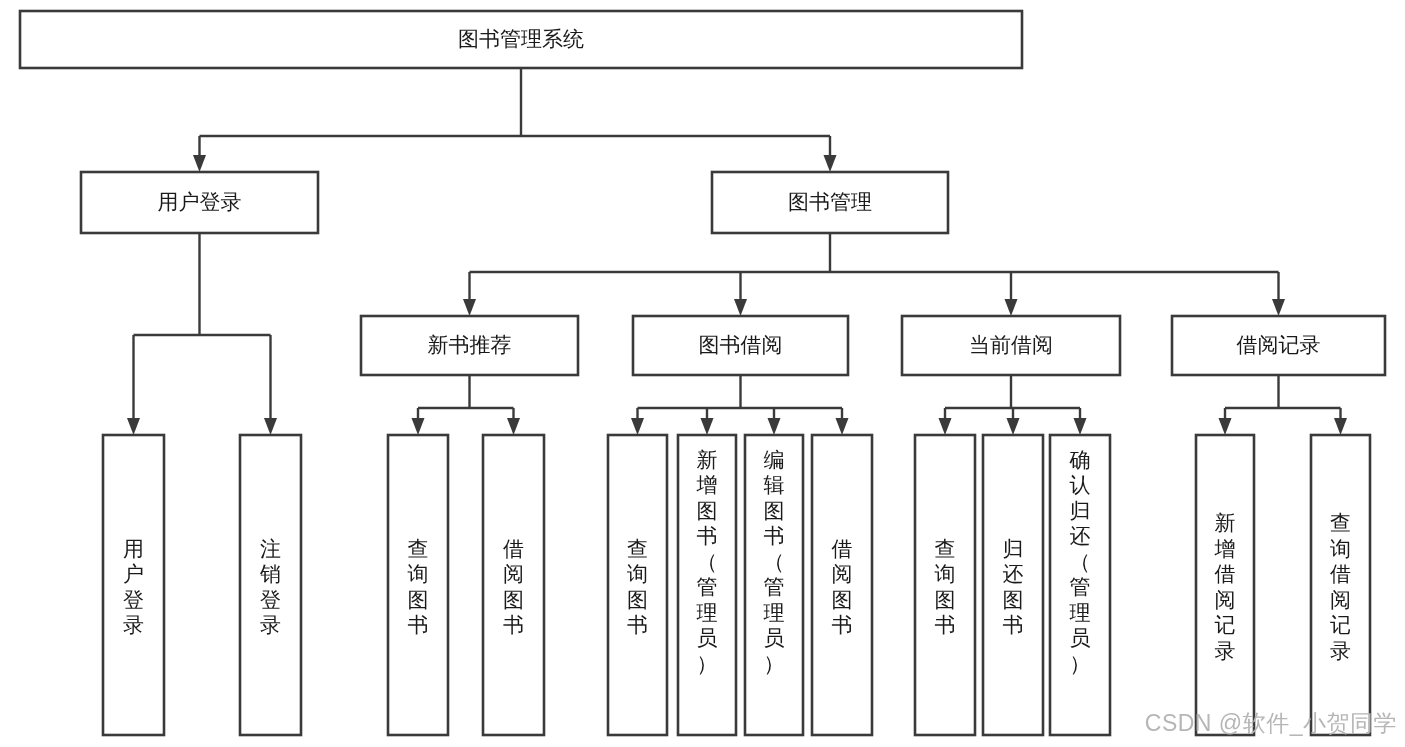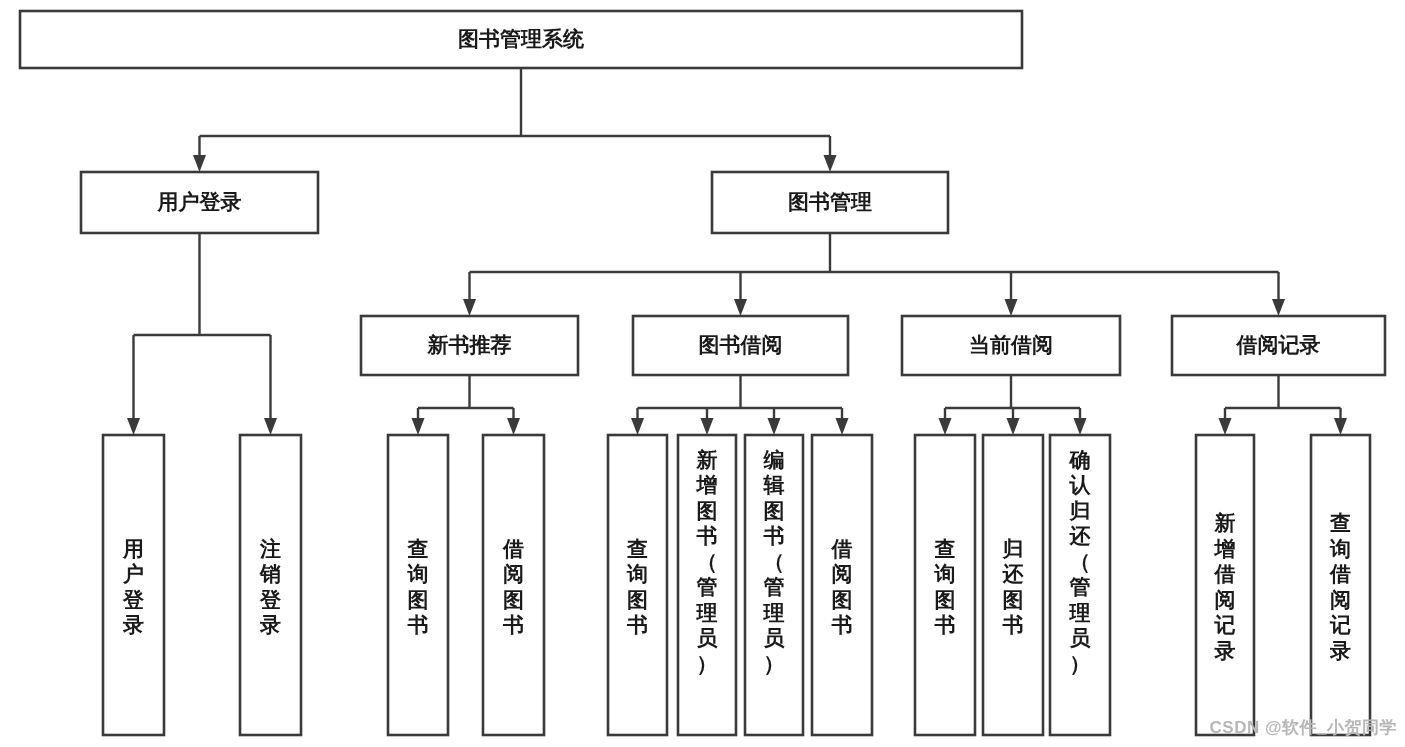--- a/index.html
+++ b/index.html
@@ -11,21 +11,20 @@
     width: 1405px;
     height: 747px;
     font-family: "Liberation Sans", "DejaVu Sans", sans-serif;
     overflow: hidden;
     position: relative;
   }
   #diagram-root {
     position: relative;
     width: 1405px;
     height: 747px;
-    font-weight: bold;
   }
   svg.diagram {
     position: absolute;
     top: 0;
     left: 0;
     width: 1405px;
     height: 747px;
     display: block;
   }
   .node-box {
@@ -54,21 +53,21 @@
     font-family: "Liberation Sans", "DejaVu Sans", sans-serif;
     font-size: 21px;
     fill: #1a1a1a;
     text-anchor: middle;
   }
   .watermark {
     position: absolute;
     right: 8px;
     bottom: 8px;
     font-family: "Liberation Sans", "DejaVu Sans", sans-serif;
-    font-size: 17px;
+    font-size: 23px;
     color: #b6b6b6;
     letter-spacing: 0.5px;
     white-space: nowrap;
     pointer-events: none;
   }
 </style>
 </head>
 <body>
 
 <div id="diagram-root">

